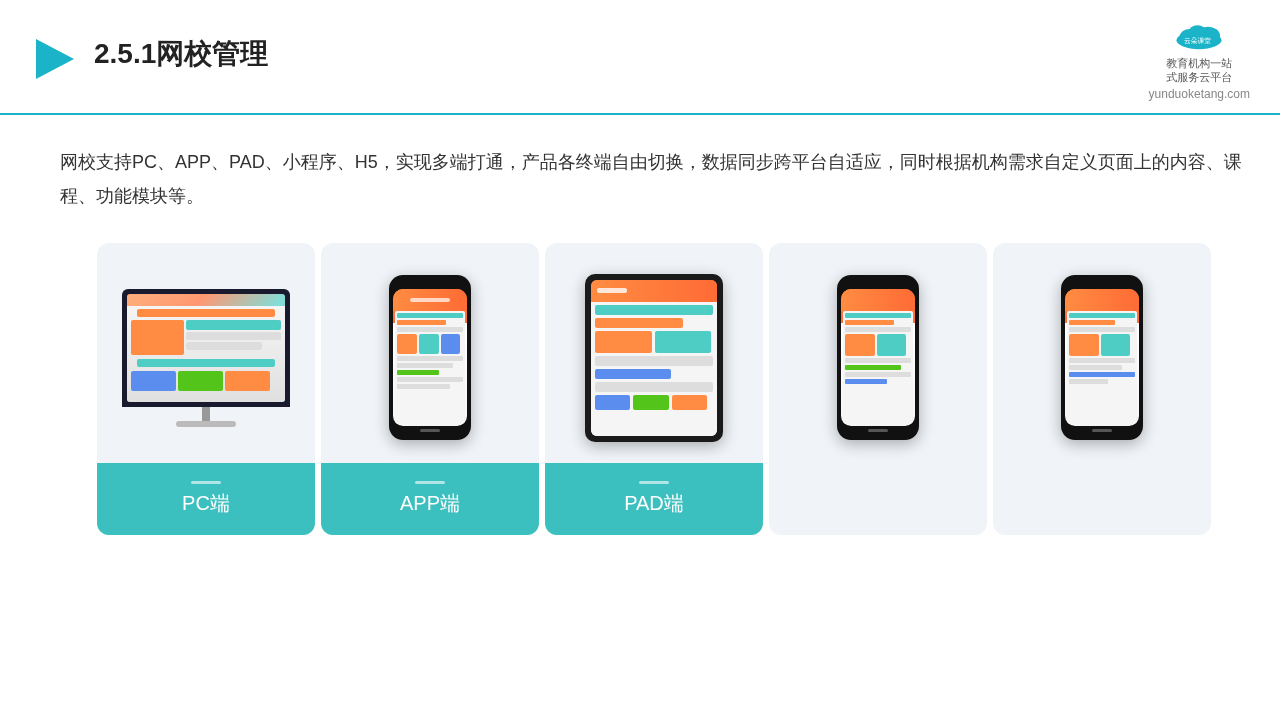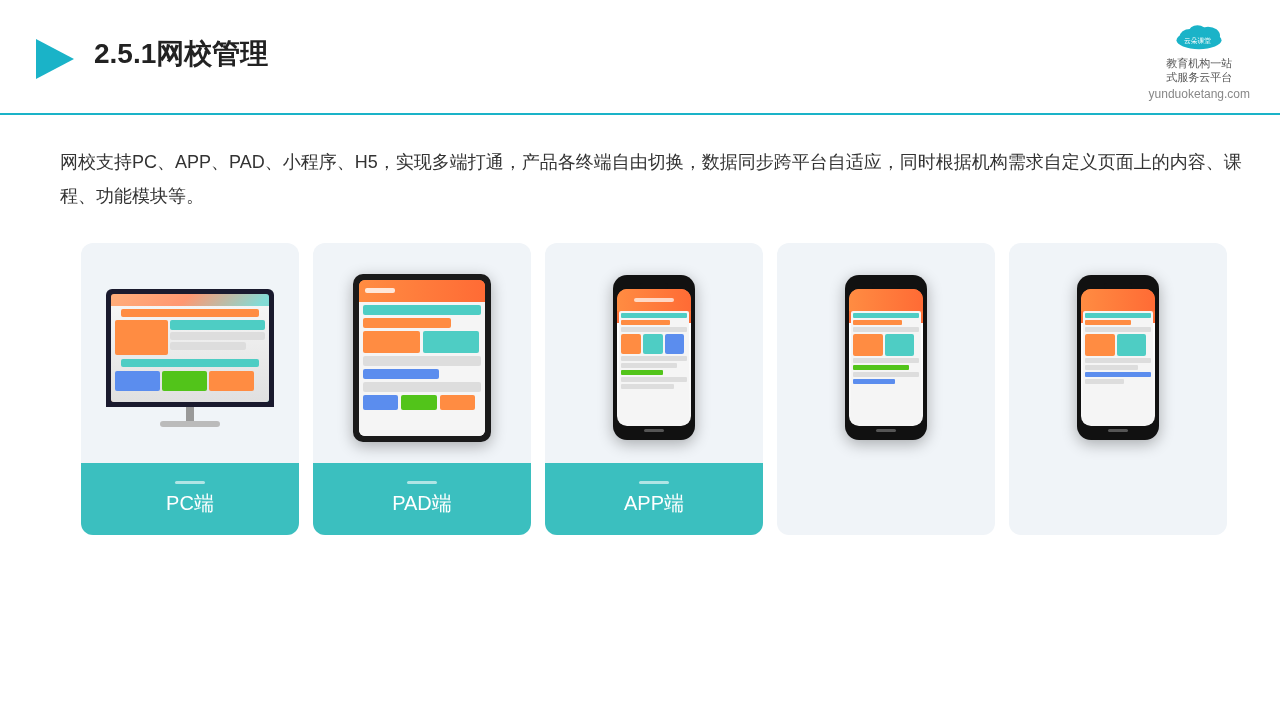--- a/index.html
+++ b/index.html
@@ -58,21 +58,21 @@
     .description {
       font-size: 18px;
       color: #333;
       line-height: 1.9;
       margin-bottom: 30px;
     }
 
     
     .cards-container {
       display: flex;
-      gap: 14px;
+      gap: 6px;
       justify-content: center;
       margin-top: 10px;
     }
 
     .card {
       background: #f0f4f8;
       border-radius: 12px;
       width: 218px;
       display: flex;
       flex-direction: column;
@@ -328,20 +328,53 @@
         </div>
       </div>
       <div class="card-label">
         <div class="card-label-bar"></div>
         <span>PC端</span>
       </div>
     </div>
 
     <div class="card">
       <div class="card-image-area">
+        <div class="phone-mockup">
+          <div class="phone-notch"></div>
+          <div class="phone-screen">
+            <div style="position:absolute;top:0;left:0;right:0;height:22px;background:linear-gradient(90deg,#ff8c42,#ff6b35);display:flex;align-items:center;justify-content:center;">
+              <div style="width:40px;height:4px;background:rgba(255,255,255,0.7);border-radius:2px;"></div>
+            </div>
+            <div style="position:absolute;top:22px;left:2px;right:2px;bottom:2px;background:#f5f5f5;border-radius:2px;">
+              <div style="height:5px;background:#4ecdc4;margin:2px;border-radius:1px;"></div>
+              <div style="height:5px;background:#ff8c42;margin:2px;border-radius:1px;width:70%;"></div>
+              <div style="height:5px;background:#ddd;margin:2px;border-radius:1px;"></div>
+              <div style="display:flex;gap:2px;margin:2px;">
+                <div style="width:30%;height:20px;background:#ff8c42;border-radius:2px;"></div>
+                <div style="width:30%;height:20px;background:#4ecdc4;border-radius:2px;"></div>
+                <div style="width:30%;height:20px;background:#5b8dee;border-radius:2px;"></div>
+              </div>
+              <div style="height:5px;background:#ddd;margin:2px;border-radius:1px;"></div>
+              <div style="height:5px;background:#ddd;margin:2px;border-radius:1px;width:80%;"></div>
+              <div style="height:5px;background:#52c41a;margin:2px;border-radius:1px;width:60%;"></div>
+              <div style="height:5px;background:#ddd;margin:2px;border-radius:1px;"></div>
+              <div style="height:5px;background:#ddd;margin:2px;border-radius:1px;width:75%;"></div>
+            </div>
+          </div>
+          <div class="phone-home"></div>
+        </div>
+      </div>
+      <div class="card-label">
+        <div class="card-label-bar"></div>
+        <span>APP端</span>
+      </div>
+    </div>
+
+    <div class="card">
+      <div class="card-image-area">
         <div class="tablet-mockup">
           <div class="tablet-camera"></div>
           <div class="tablet-screen">
             <div style="position:absolute;top:0;left:0;right:0;height:22px;background:linear-gradient(90deg,#ff8c42,#ff6b35);display:flex;align-items:center;padding:0 6px;gap:4px;">
               <div style="width:30px;height:5px;background:rgba(255,255,255,0.8);border-radius:2px;"></div>
             </div>
             <div style="position:absolute;top:22px;left:0;right:0;bottom:0;background:#f5f5f5;">
               <div class="tablet-row screen-row-teal"></div>
               <div class="tablet-row screen-row-orange" style="width:70%;"></div>
               <div style="display:flex;gap:3px;margin:3px 4px;">
@@ -356,53 +389,20 @@
                 <div style="width:30%;height:15px;background:#52c41a;border-radius:2px;"></div>
                 <div style="width:30%;height:15px;background:#ff8c42;border-radius:2px;"></div>
               </div>
             </div>
           </div>
         </div>
       </div>
       <div class="card-label">
         <div class="card-label-bar"></div>
         <span>PAD端</span>
-      </div>
-    </div>
-
-    <div class="card">
-      <div class="card-image-area">
-        <div class="phone-mockup">
-          <div class="phone-notch"></div>
-          <div class="phone-screen">
-            <div style="position:absolute;top:0;left:0;right:0;height:22px;background:linear-gradient(90deg,#ff8c42,#ff6b35);display:flex;align-items:center;justify-content:center;">
-              <div style="width:40px;height:4px;background:rgba(255,255,255,0.7);border-radius:2px;"></div>
-            </div>
-            <div style="position:absolute;top:22px;left:2px;right:2px;bottom:2px;background:#f5f5f5;border-radius:2px;">
-              <div style="height:5px;background:#4ecdc4;margin:2px;border-radius:1px;"></div>
-              <div style="height:5px;background:#ff8c42;margin:2px;border-radius:1px;width:70%;"></div>
-              <div style="height:5px;background:#ddd;margin:2px;border-radius:1px;"></div>
-              <div style="display:flex;gap:2px;margin:2px;">
-                <div style="width:30%;height:20px;background:#ff8c42;border-radius:2px;"></div>
-                <div style="width:30%;height:20px;background:#4ecdc4;border-radius:2px;"></div>
-                <div style="width:30%;height:20px;background:#5b8dee;border-radius:2px;"></div>
-              </div>
-              <div style="height:5px;background:#ddd;margin:2px;border-radius:1px;"></div>
-              <div style="height:5px;background:#ddd;margin:2px;border-radius:1px;width:80%;"></div>
-              <div style="height:5px;background:#52c41a;margin:2px;border-radius:1px;width:60%;"></div>
-              <div style="height:5px;background:#ddd;margin:2px;border-radius:1px;"></div>
-              <div style="height:5px;background:#ddd;margin:2px;border-radius:1px;width:75%;"></div>
-            </div>
-          </div>
-          <div class="phone-home"></div>
-        </div>
-      </div>
-      <div class="card-label">
-        <div class="card-label-bar"></div>
-        <span>APP端</span>
       </div>
     </div>
 
     <div class="card">
       <div class="card-image-area">
         <div class="phone-mini-mockup">
           <div class="phone-notch"></div>
           <div class="phone-screen">
             <div style="position:absolute;top:0;left:0;right:0;height:22px;background:linear-gradient(90deg,#ff8c42,#ff6b35);"></div>
             <div style="position:absolute;top:22px;left:2px;right:2px;bottom:2px;background:#f5f5f5;border-radius:2px;">

